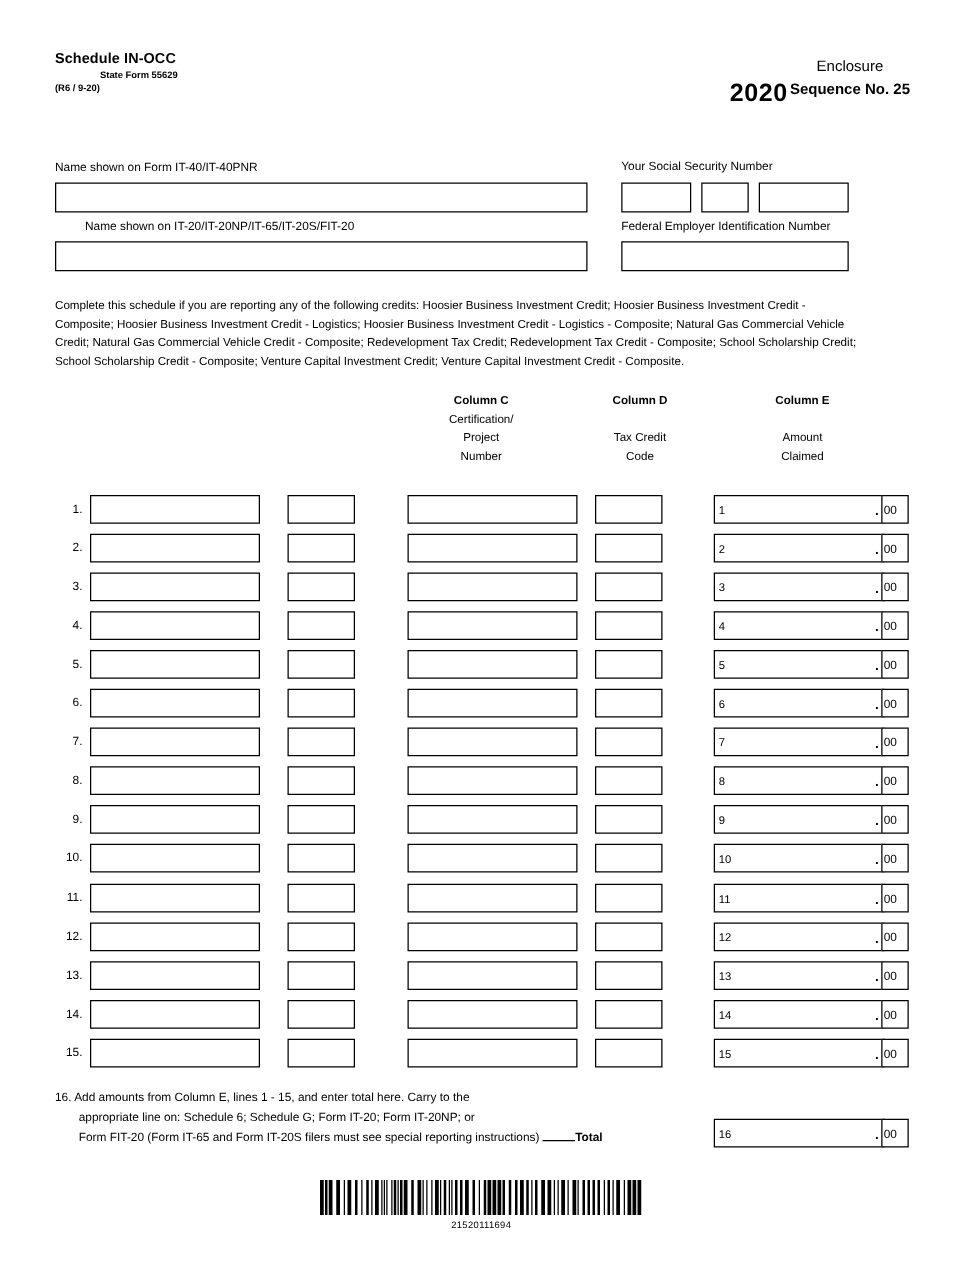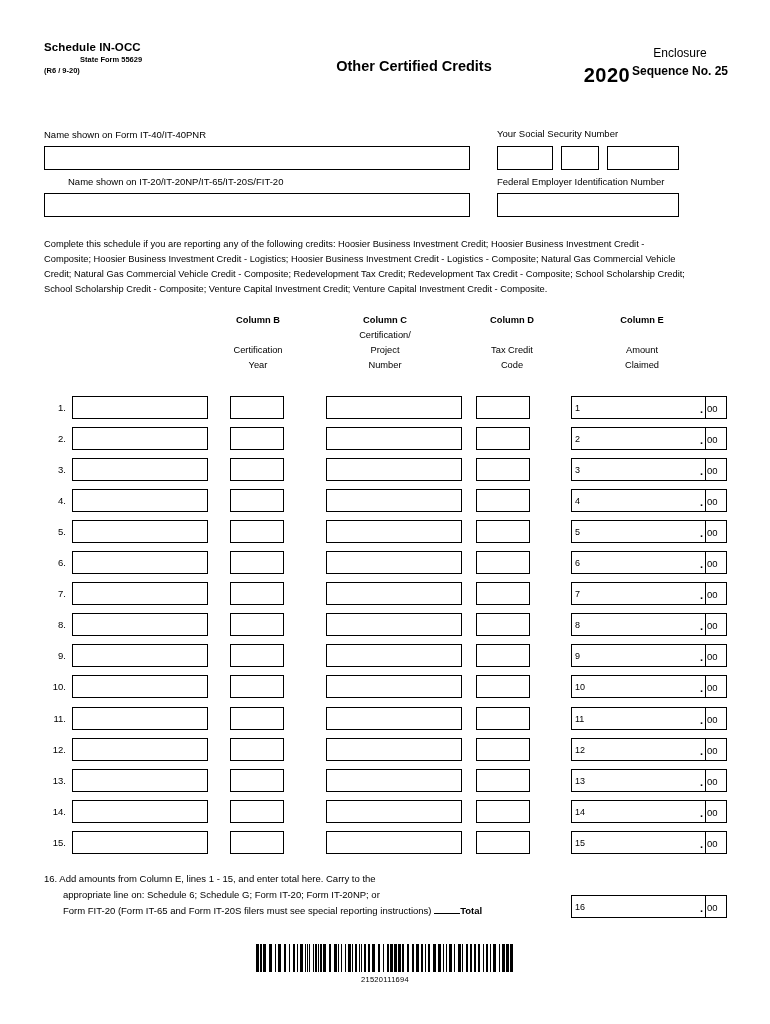--- a/index.html
+++ b/index.html
@@ -214,21 +214,20 @@
 <body>
 
 <div class="page">
 
   <div class="header">
     <div class="hdr-left">
       <div class="hdr-title">Schedule IN-OCC</div>
       <div class="hdr-sub">State Form 55629</div>
       <div class="hdr-sub2">(R6 / 9-20)</div>
     </div>
-    <div class="hdr-center">Other Certified Credits</div>
     <div class="hdr-year">2020</div>
     <div class="hdr-right">
       <div>Enclosure</div>
       <div class="seq">Sequence No. 25</div>
     </div>
   </div>
 
   <div class="label lbl-name1">Name shown on Form IT-40/IT-40PNR</div>
   <div class="box field-name1"></div>
 
@@ -238,26 +237,20 @@
   <div class="box ssn-c"></div>
 
   <div class="label lbl-name2">Name shown on IT-20/IT-20NP/IT-65/IT-20S/FIT-20</div>
   <div class="box field-name2"></div>
 
   <div class="label lbl-fein">Federal Employer Identification Number</div>
   <div class="box field-fein"></div>
 
   <div class="intro">Complete this schedule if you are reporting any of the following credits: Hoosier Business Investment Credit; Hoosier Business Investment Credit - Composite; Hoosier Business Investment Credit - Logistics; Hoosier Business Investment Credit - Logistics - Composite; Natural Gas Commercial Vehicle Credit; Natural Gas Commercial Vehicle Credit - Composite; Redevelopment Tax Credit; Redevelopment Tax Credit - Composite; School Scholarship Credit; School Scholarship Credit - Composite; Venture Capital Investment Credit; Venture Capital Investment Credit - Composite.</div>
 
-  <div class="colhead ch-b">
-    <div class="ch-title">Column B</div>
-    <div>&nbsp;</div>
-    <div>Certification</div>
-    <div>Year</div>
-  </div>
   <div class="colhead ch-c">
     <div class="ch-title">Column C</div>
     <div>Certification/</div>
     <div>Project</div>
     <div>Number</div>
   </div>
   <div class="colhead ch-d">
     <div class="ch-title">Column D</div>
     <div>&nbsp;</div>
     <div>Tax Credit</div>

